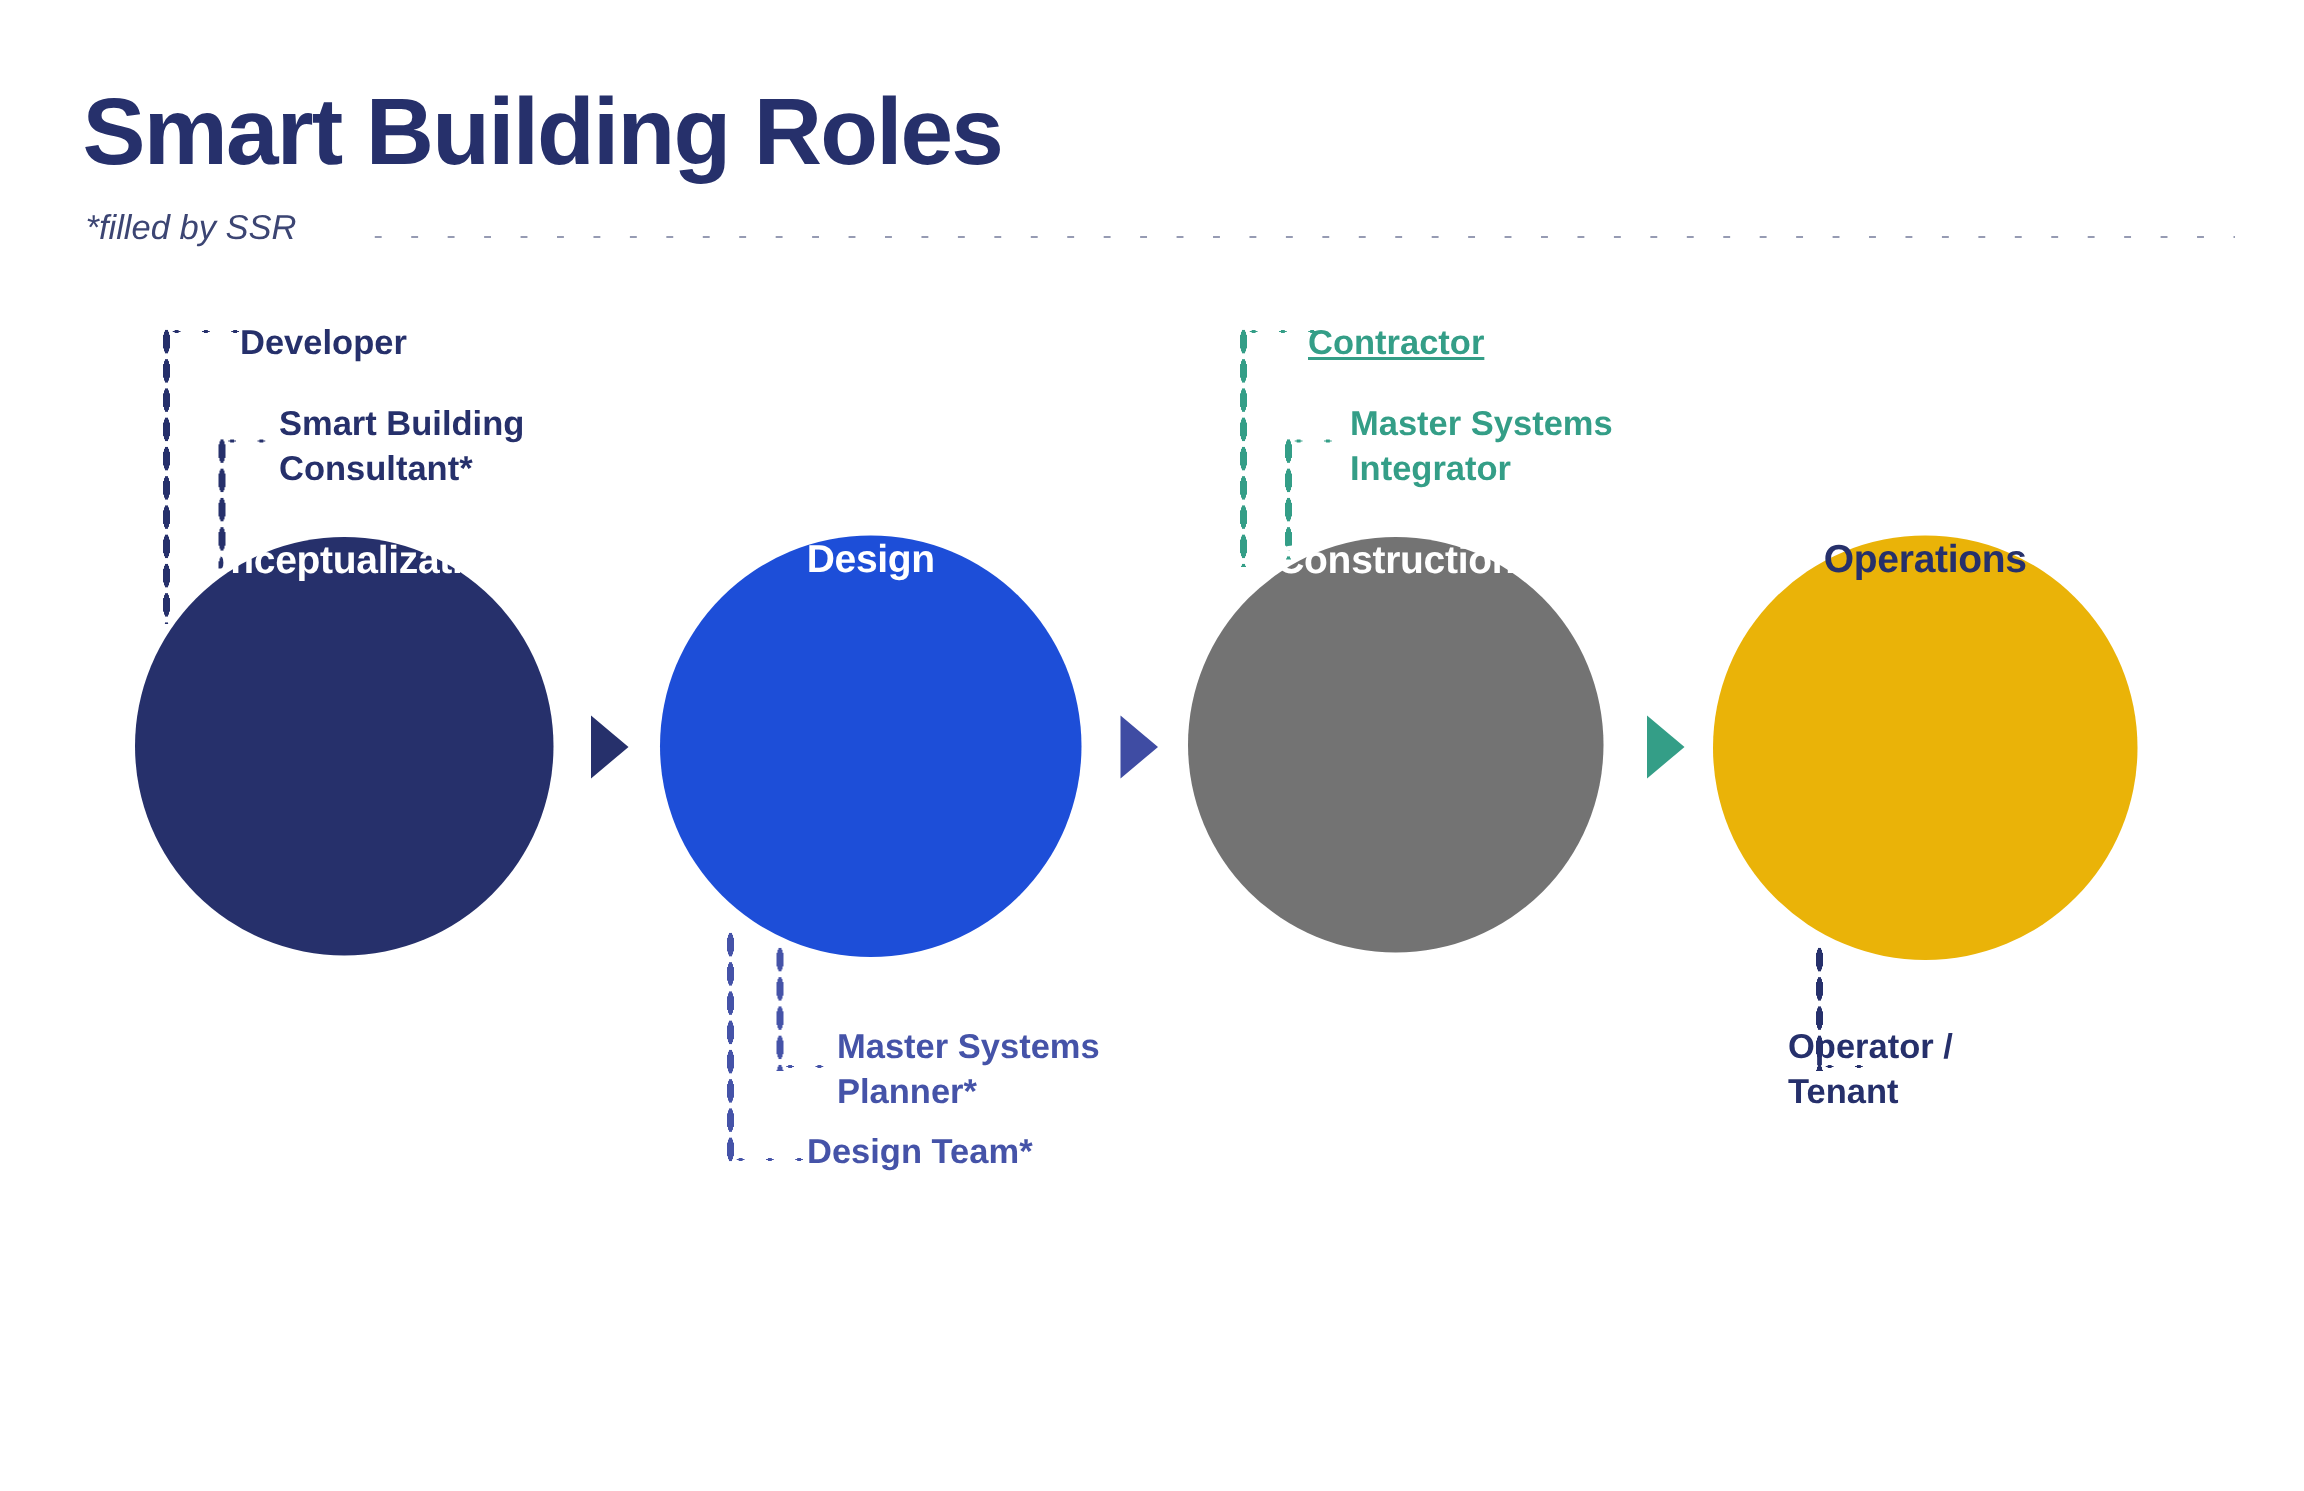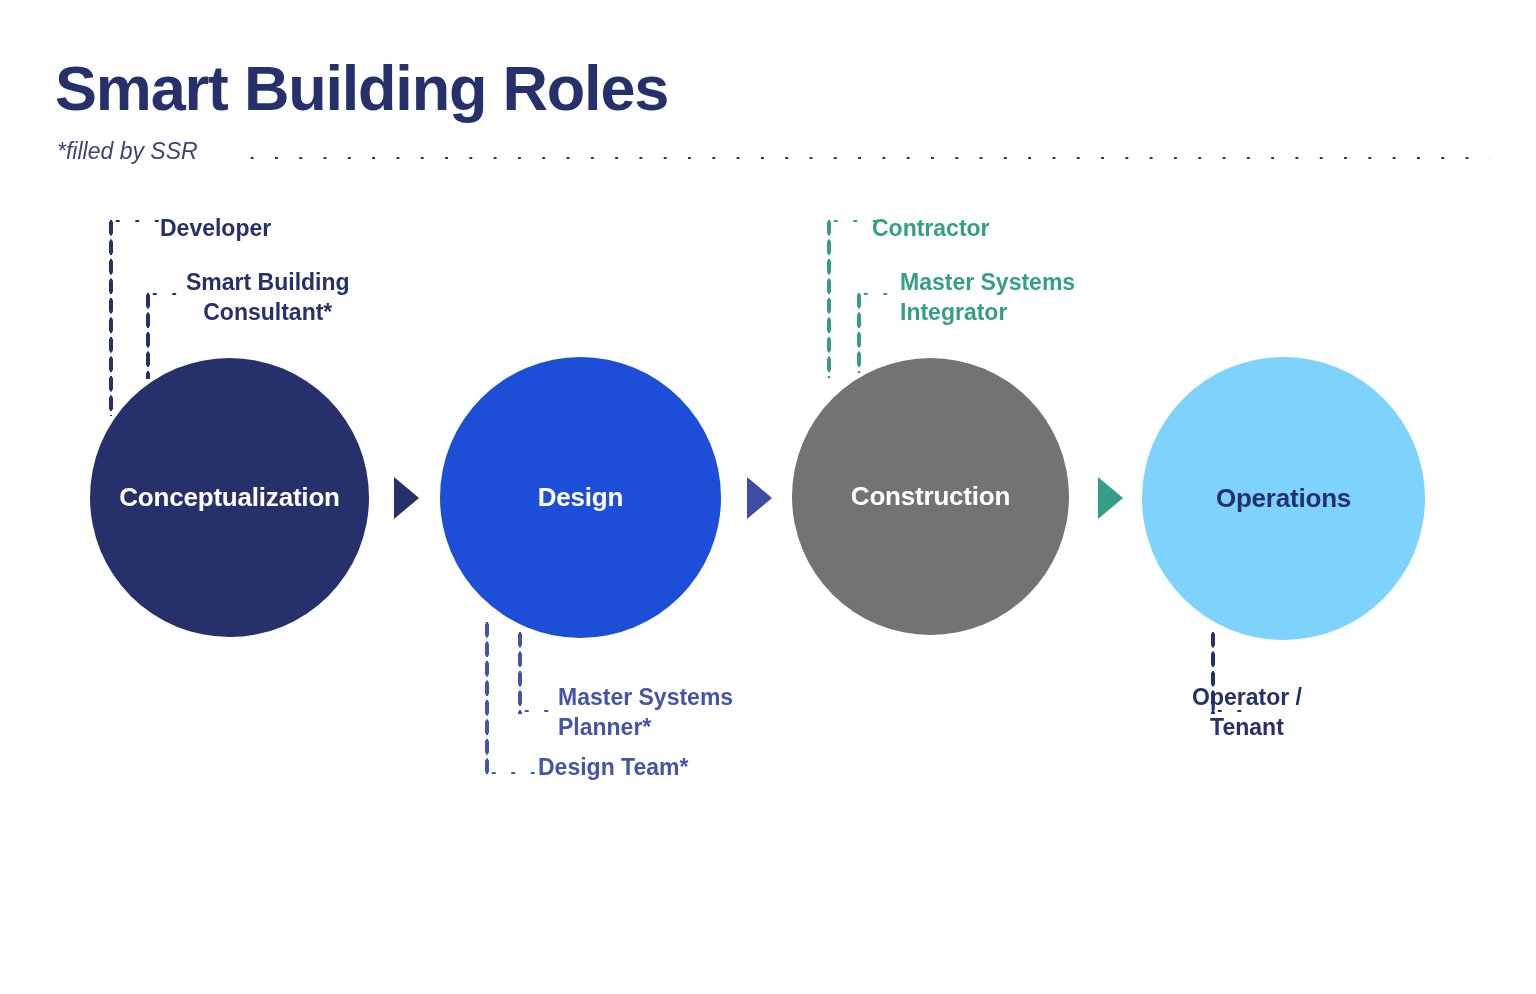--- a/index.html
+++ b/index.html
@@ -56,33 +56,33 @@
     background-size: 24.3px 6px;
     background-position: 0 0;
     background-repeat: repeat-x;
   }
 
   
   .circle {
     position: absolute;
     border-radius: 50%;
     display: flex;
-    align-items: center;
+    align-items: flex-start;
     justify-content: center;
   }
   .circle-label {
     font-size: 26px;
     font-weight: 700;
     letter-spacing: -0.2px;
     white-space: nowrap;
   }
   .c1 { left: 90px;   top: 358px; width: 279px; height: 279px; background: #26306B; }
   .c2 { left: 440px;  top: 357px; width: 281px; height: 281px; background: #1d4ed8; }
   .c3 { left: 792px;  top: 358px; width: 277px; height: 277px; background: #737373; }
-  .c4 { left: 1142px; top: 357px; width: 283px; height: 283px; background: #7dd3fc; }
+  .c4 { left: 1142px; top: 357px; width: 283px; height: 283px; background: #eab308; }
   .c1 .circle-label, .c2 .circle-label, .c3 .circle-label { color: #ffffff; }
   .c4 .circle-label { color: #26306B; }
 
   
   .arrow {
     position: absolute;
     width: 0;
     height: 0;
     border-top: 21px solid transparent;
     border-bottom: 21px solid transparent;
@@ -99,21 +99,21 @@
     background-size: 6px 19.5px;
     background-repeat: repeat-y;
   }
   .hdots {
     position: absolute;
     height: 6px;
     background-image: radial-gradient(currentColor 2.4px, rgba(0,0,0,0) 2.5px);
     background-size: 19.5px 6px;
     background-repeat: repeat-x;
   }
-  .navy  { color: #26306B; text-align: center; }
+  .navy  { color: #26306B; }
   .indigo{ color: #4553A8; }
   .green { color: #349E87; }
 
   
   .callout {
     position: absolute;
     font-size: 23px;
     font-weight: 700;
     line-height: 1.32;
     white-space: pre-line;
@@ -140,21 +140,21 @@
   <div class="callout navy" style="left:160px; top:213px;">Developer</div>
   <div class="callout navy" style="left:186px; top:267px;">Smart Building
 Consultant*</div>
 
   <div class="vdots green" style="left:826px; top:218px; height:160px;"></div>
   <div class="hdots green" style="left:826px; top:218px; width:52px;"></div>
 
   <div class="vdots green" style="left:856px; top:291px; height:82px;"></div>
   <div class="hdots green" style="left:856px; top:291px; width:42px;"></div>
 
-  <div class="callout green" style="left:872px; top:213px;">Contractor</div>
+  <div class="callout green" style="left:872px; top:213px;text-decoration:underline;">Contractor</div>
   <div class="callout green" style="left:900px; top:267px;">Master Systems
 Integrator</div>
 
   <div class="circle c1">
     <span class="circle-label">Conceptualization</span>
   </div>
   <div class="arrow a1"></div>
 
   <div class="circle c2">
     <span class="circle-label">Design</span>

